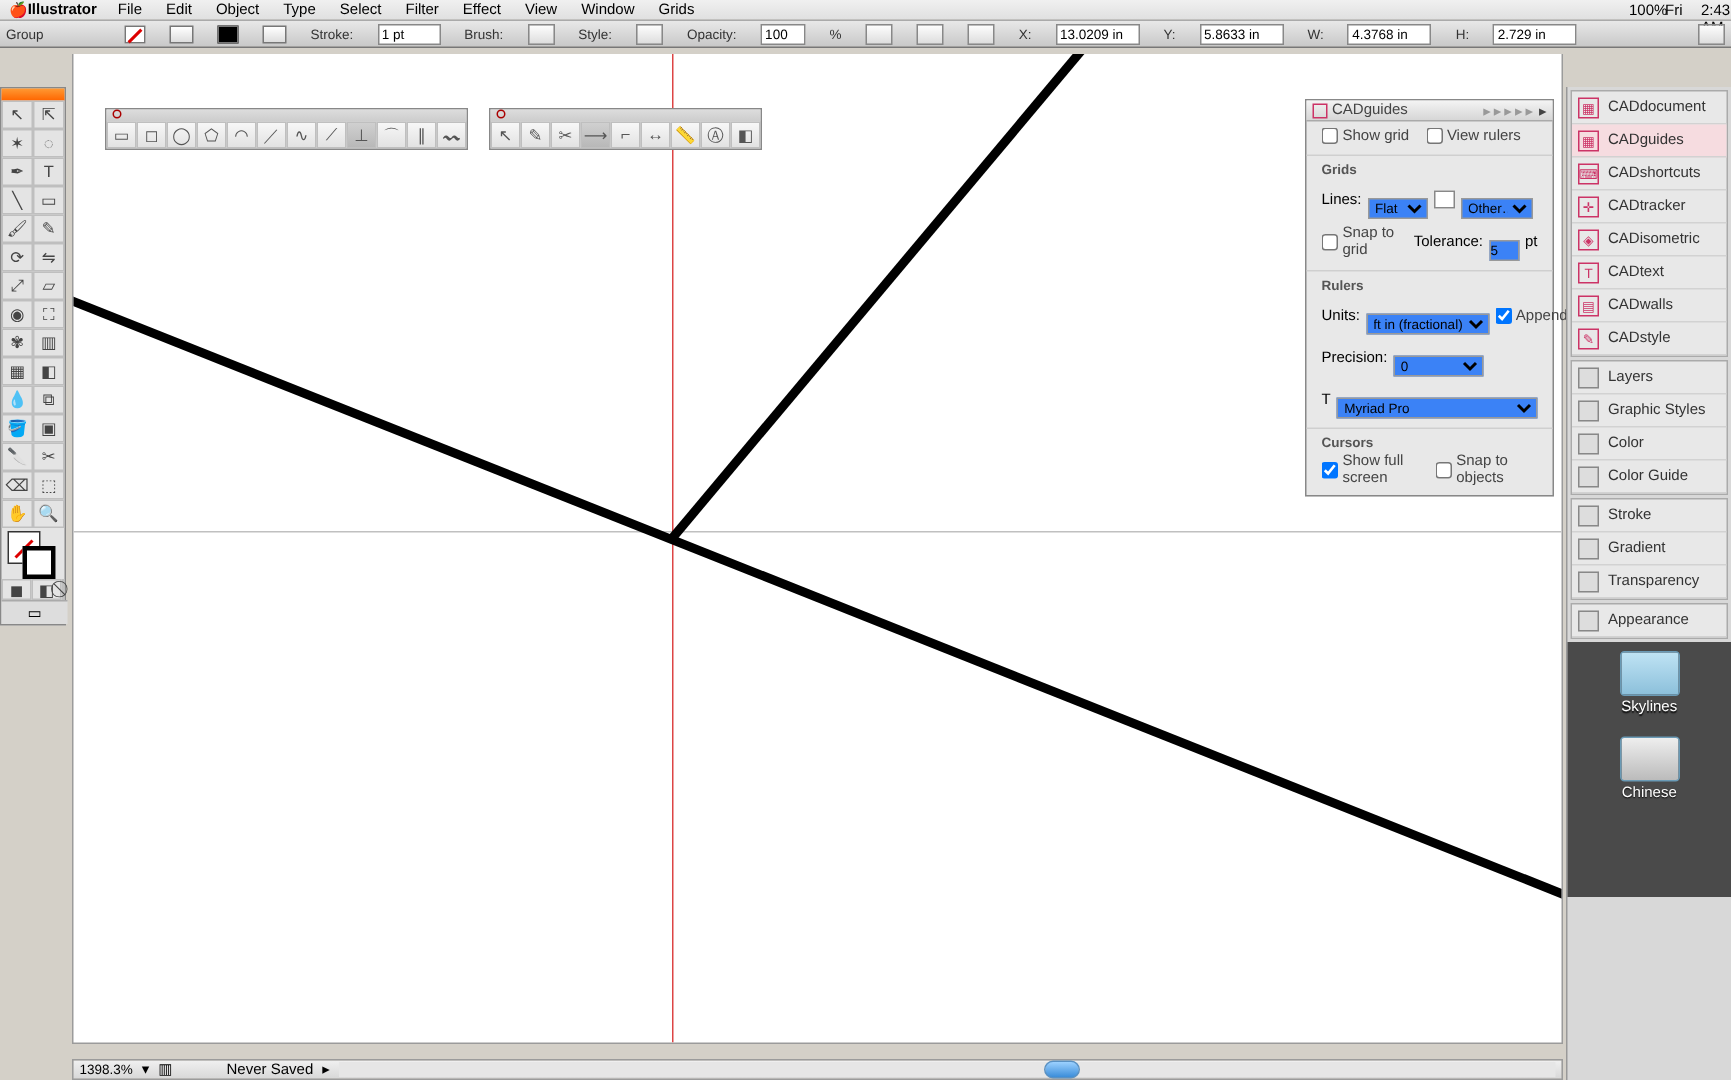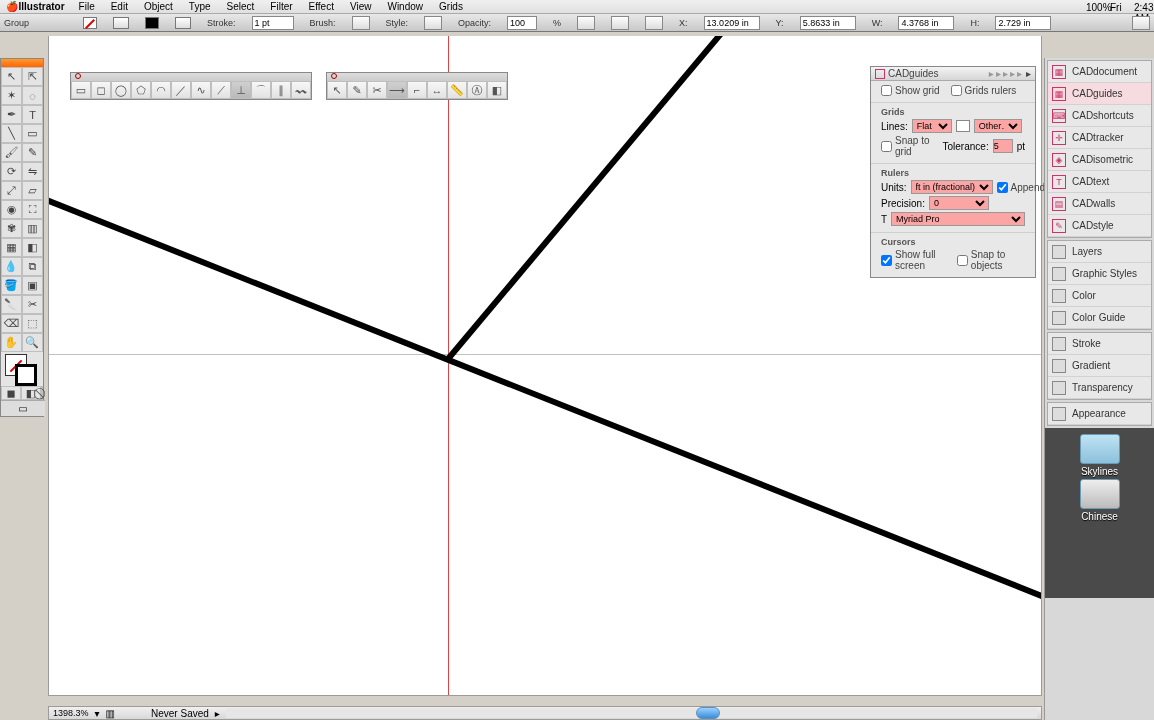--- a/index.html
+++ b/index.html
@@ -58,32 +58,32 @@
 .fbtn { width: 20px; height: 18px; border: 1px solid #bfbfbf; background: linear-gradient(#f7f7f7,#e2e2e2); display:flex; align-items:center; justify-content:center; font-size:11px; color:#555;}
 .fbtn.sel { background: linear-gradient(#d0d0d0,#b8b8b8); }
 
 
 .cad-panel { position: absolute; right: 118px; top: 66px; width: 166px; background: #e8e8e8; border: 1px solid #888; }
 .cad-panel .tab { height: 14px; background: linear-gradient(#f4f4f4,#d6d6d6); border-bottom:1px solid #aaa; display:flex; align-items:center; padding:0 4px; font-size:9px; color:#444;}
 .cad-panel .sect { padding: 4px 10px; border-bottom: 1px solid #cfcfcf; }
 .cad-panel label { display: inline-flex; align-items: center; gap: 3px; font-size:9px; color:#444; }
 .cad-panel .row { display: flex; align-items: center; gap: 4px; margin: 2px 0; }
 .cad-panel .title-s { font-weight: bold; font-size: 9px; color: #555; margin-bottom: 2px; }
-.cad-panel select, .cad-panel input[type=text] { height: 14px; border:1px solid #999; font-size:9px; background:#fca5a5;}
+.cad-panel select, .cad-panel input[type=text] { height: 14px; border:1px solid #999; font-size:9px; background:#3b82f6;margin-top:12px;}
 .cad-panel input[type=checkbox] { width:11px; height:11px; }
 .cad-panel .sw { width: 14px; height: 12px; border:1px solid #888; background:#fff; }
 
 
 .dock { position: absolute; right: 0; top: 58px; width: 110px; bottom: 0; background: #d8d8d8; border-left: 1px solid #999; }
 .dock .grp { border: 1px solid #aaa; margin: 2px; background: #e8e8e8; }
 .dock .itm { height: 22px; display: flex; align-items: center; gap: 6px; padding: 0 4px; border-bottom: 1px solid #d2d2d2; font-size: 10px; color: #333; }
 .dock .itm.sel { background: #f6dce0; }
 .dock .ico { width: 14px; height: 14px; border: 1px solid #c36; display:inline-flex; align-items:center; justify-content:center; font-size:9px; color:#c36;}
 .dock .ico2 { width: 14px; height: 14px; border: 1px solid #888; background:#ddd; }
-.dock .folders { padding: 6px; display:flex; flex-direction:column; gap:2px; align-items:center; }
+.dock .folders { padding: 6px; display:flex; flex-direction:column; gap:14px; align-items:center; }
 .dock .folder { width: 40px; height: 30px; background: linear-gradient(#bfe3f4,#8cc0db); border-radius: 3px; border:1px solid #6a9ab5; }
 .dock .flabel { color: #fff; text-shadow: 0 1px 1px #000; font-size: 10px; text-align:center; margin-top:2px; }
 .dock .darkzone { background: #4a4a4a; height: 170px; }
 
 
 .status { position: absolute; left: 48px; right: 112px; bottom: 0; height: 14px; background: linear-gradient(#f0f0f0,#d8d8d8); border: 1px solid #9b9b9b; display:flex; align-items:center; padding:0 4px; gap:6px; }
 .status .zoom { font-size: 9px; }
 .status .trk { flex: 1; height: 10px; background: #e6e6e6; position: relative; }
 .status .thumb { position: absolute; left: 58%; top: -1px; width: 24px; height: 12px; background: linear-gradient(#9cd1ff,#3b8dd9); border-radius: 6px; border:1px solid #5a91c2;}
 
@@ -272,21 +272,21 @@
     <span style="margin-left:2px">▸</span>
   </div>
   <div class="sect">
     <label>
         <input type="checkbox" style="">
         <span>Show grid</span>
       </label>
     &nbsp;&nbsp;
     <label>
         <input type="checkbox" style="">
-        <span>Grids rulers</span>
+        <span>View rulers</span>
       </label>
   </div>
   <div class="sect">
     <div class="title-s">Grids</div>
     <div class="row">
       <span>Lines:</span>
       <select style="width:40px"><option>Flat</option></select>
       <div class="sw"></div>
       <select style="width:48px"><option>Other…</option></select>
     </div>

